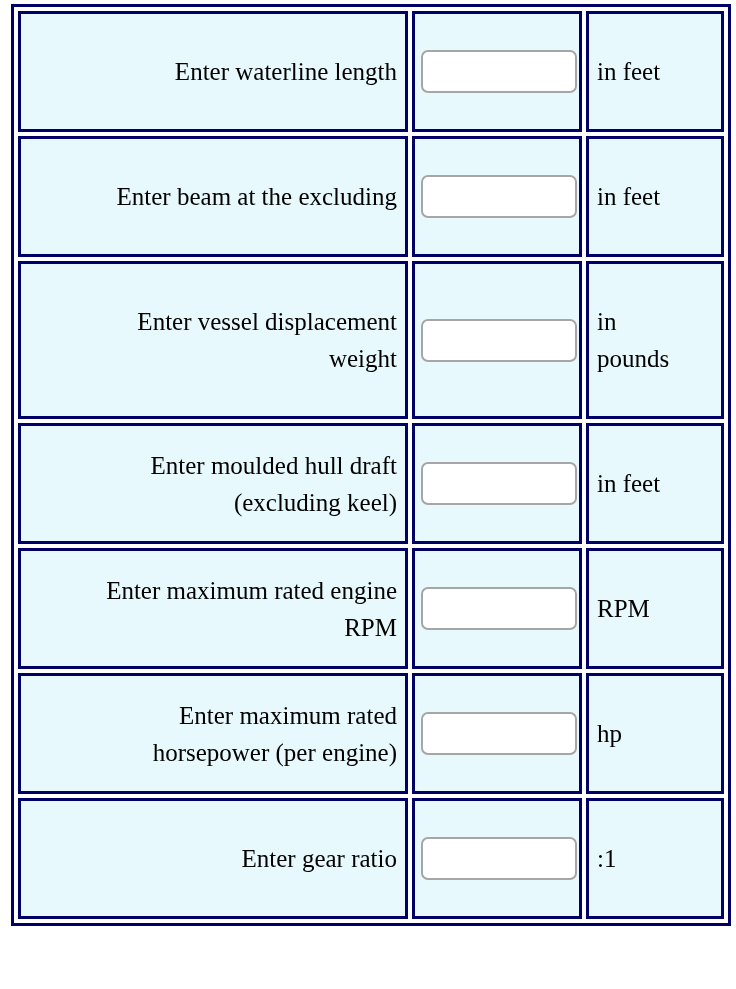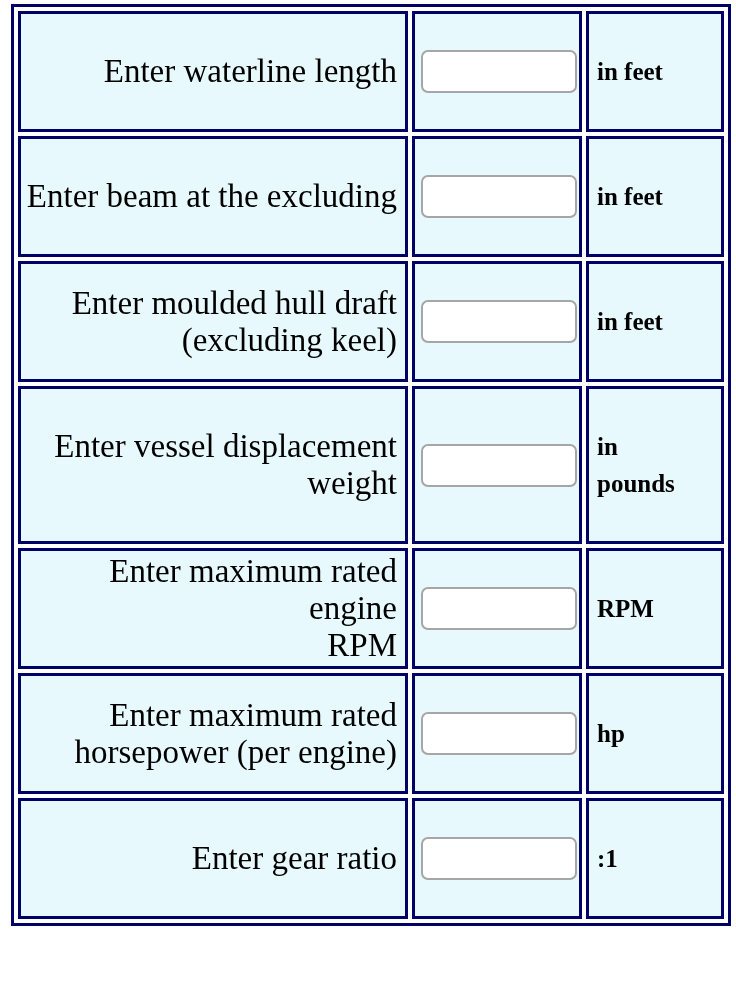--- a/index.html
+++ b/index.html
@@ -39,35 +39,34 @@
     overflow: hidden;
   }
   col.c-label { width: 390px; }
   col.c-input { width: 170px; }
   col.c-unit  { width: 138px; }
   tr.single td { height: 62px; }
   tr.double td { height: 92px; }
   td.label-cell {
     text-align: right;
     padding: 2px 8px 2px 4px;
-    font-size: 33px;
+    font-size: 25px;
     line-height: 37px;
     white-space: pre-line;
   }
   td.input-cell {
     text-align: left;
     padding: 2px 4px;
   }
   td.unit-cell {
     text-align: left;
     padding: 2px 4px 2px 8px;
     font-size: 25px;
     line-height: 37px;
     white-space: pre-line;
-    font-weight: bold;
   }
   input.text-input {
     display: inline-block;
     box-sizing: border-box;
     width: 156px;
     height: 43px;
     margin-left: 2px;
     border: 2px solid var(--input-border);
     border-radius: 7px;
     background: #FFFFFF;
@@ -102,39 +101,39 @@
     <td class="label-cell">Enter beam at the excluding</td>
     <td class="input-cell">
       <input type="text" class="text-input" value="" style="">
     </td>
     <td class="unit-cell">
       <span class="unit-text">in feet</span>
       
     </td>
   </tr>
         <tr class="double">
-    <td class="label-cell">Enter moulded hull draft
-(excluding keel)</td>
-    <td class="input-cell">
-      <input type="text" class="text-input" value="" style="">
-    </td>
-    <td class="unit-cell">
-      <span class="unit-text">in feet</span>
-      
-    </td>
-  </tr>
-        <tr class="double">
     <td class="label-cell">Enter vessel displacement
 weight</td>
     <td class="input-cell">
       <input type="text" class="text-input" value="" style="">
     </td>
     <td class="unit-cell">
       <span class="unit-text">in
 pounds</span>
+      
+    </td>
+  </tr>
+        <tr class="double">
+    <td class="label-cell">Enter moulded hull draft
+(excluding keel)</td>
+    <td class="input-cell">
+      <input type="text" class="text-input" value="" style="">
+    </td>
+    <td class="unit-cell">
+      <span class="unit-text">in feet</span>
       
     </td>
   </tr>
         <tr class="double">
     <td class="label-cell">Enter maximum rated engine
 RPM</td>
     <td class="input-cell">
       <input type="text" class="text-input" value="" style="">
     </td>
     <td class="unit-cell">

